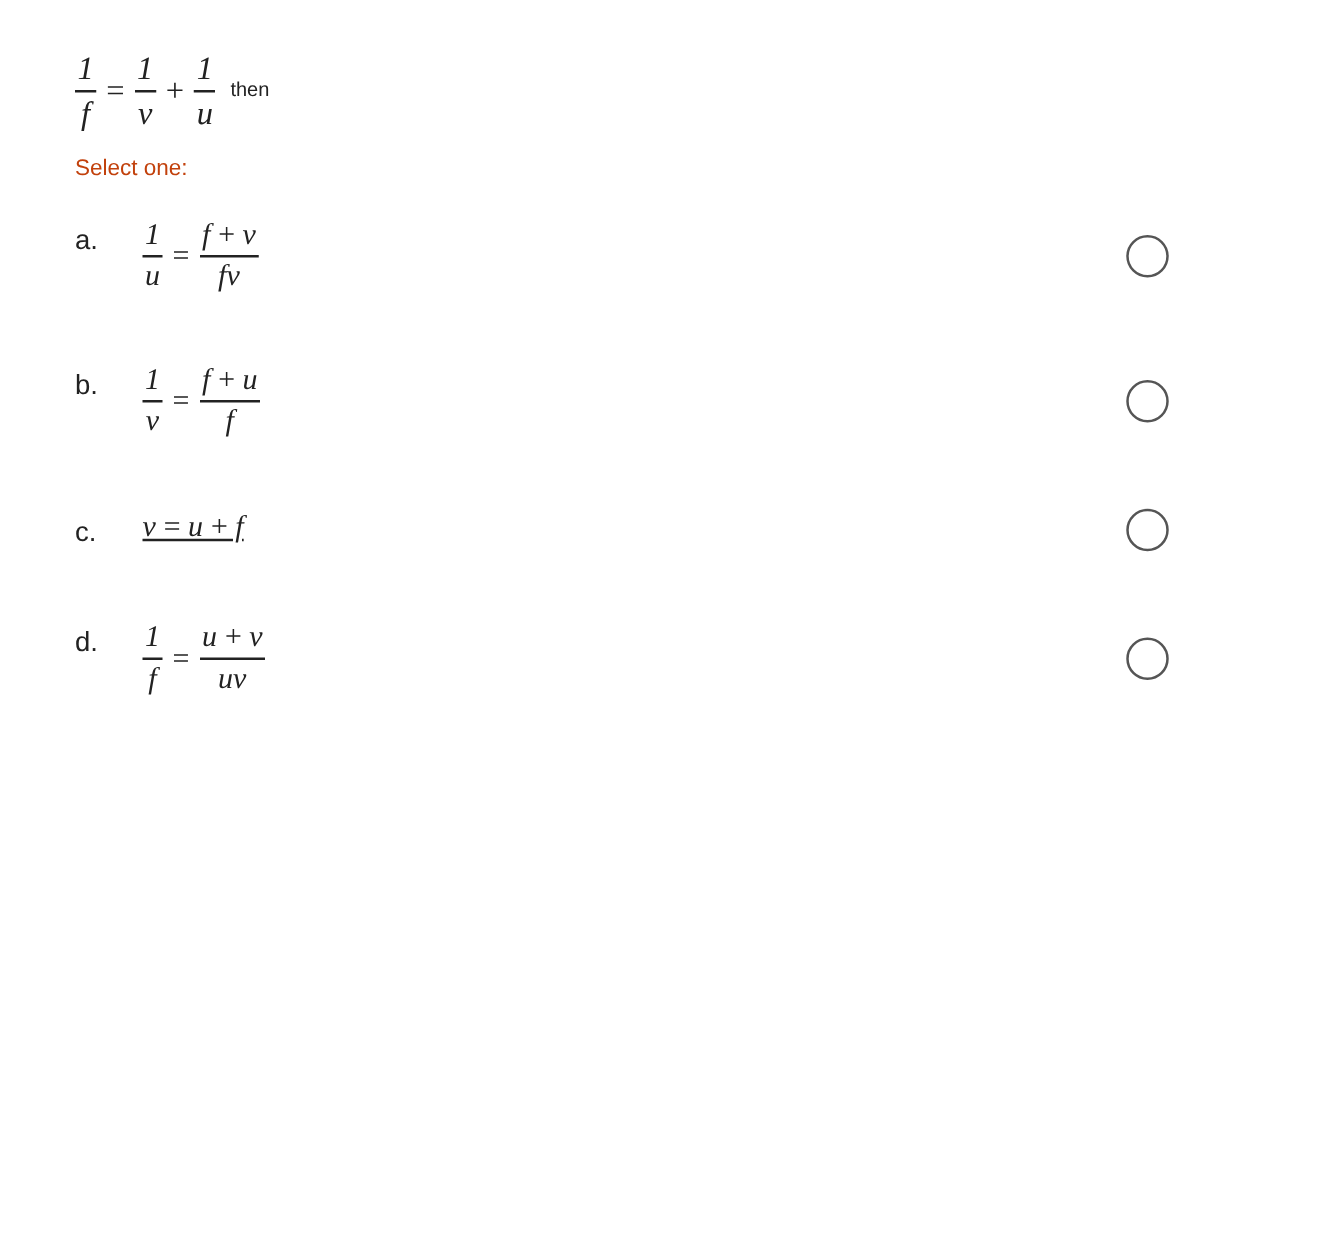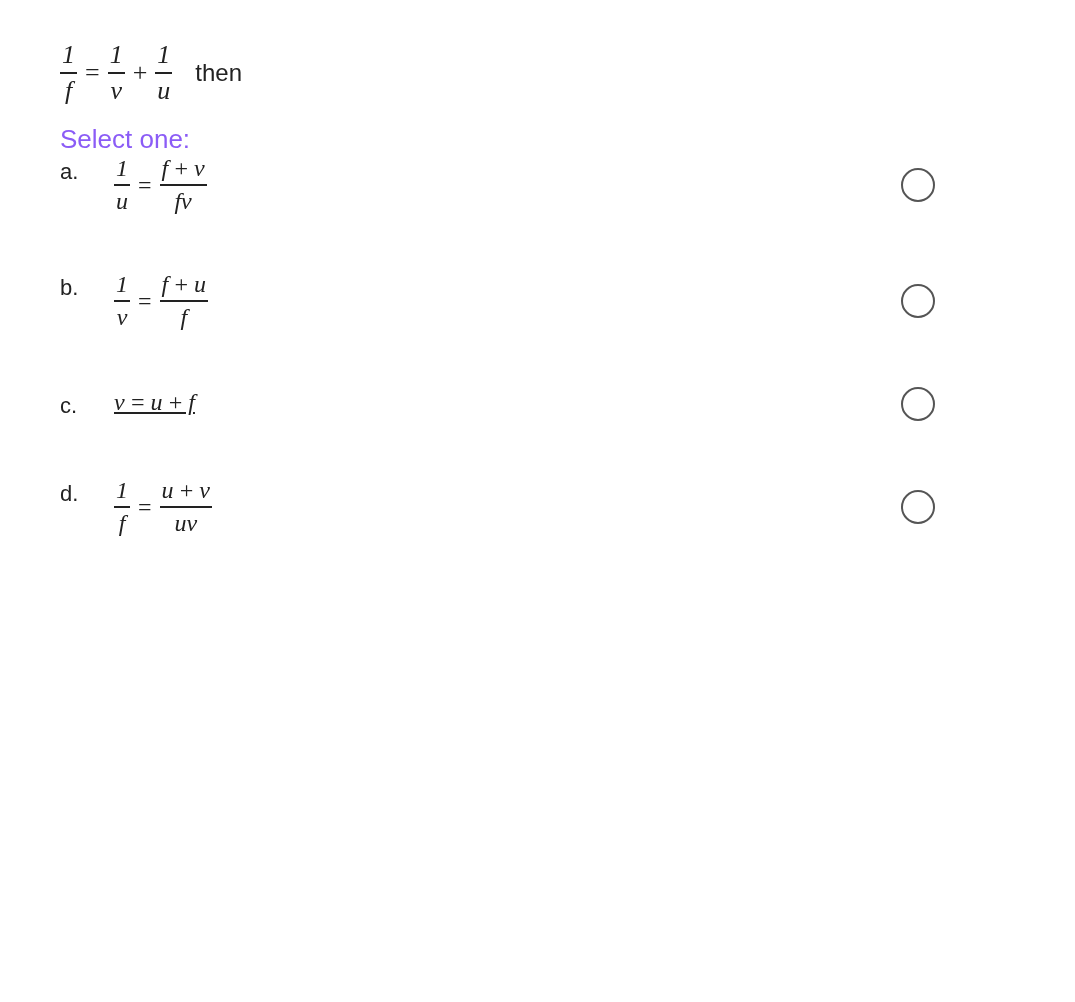--- a/index.html
+++ b/index.html
@@ -9,23 +9,24 @@
       font-size: 22px;
       color: #222;
       min-height: 1002px;
       width: 1075px;
     }
     .page {
       padding: 40px 60px;
       max-width: 1075px;
     }
     .select-one {
-      font-size: 26px;
+      font-size: 18px;
+      margin-bottom: 30px;
       font-family: Arial, sans-serif;
-      color: #8b5cf6;
+      color: #c2410c;
     }
     .option-row {
       display: flex;
       align-items: center;
       justify-content: space-between;
       margin-bottom: 56px;
       padding-right: 80px;
     }
     .option-content {
       display: flex;
@@ -93,21 +94,21 @@
     <span>=</span>
     <span class="frac">
       <span class="num">1</span>
       <span class="den italic">v</span>
     </span>
     <span>+</span>
     <span class="frac">
       <span class="num">1</span>
       <span class="den italic">u</span>
     </span>
-    <span style="font-style:normal; font-family: Arial, sans-serif; font-size:24px; margin-left:15px;">then</span>
+    <span style="font-style:normal; font-family: Arial, sans-serif; font-size:16px; margin-left:4px;">then</span>
   </div>
 
   <div class="select-one">Select one:</div>
 
   <div class="option-row">
     <div class="option-content">
       <span class="option-letter">a.</span>
       <span class="math-expr">
         <span class="frac">
           <span class="num">1</span>

